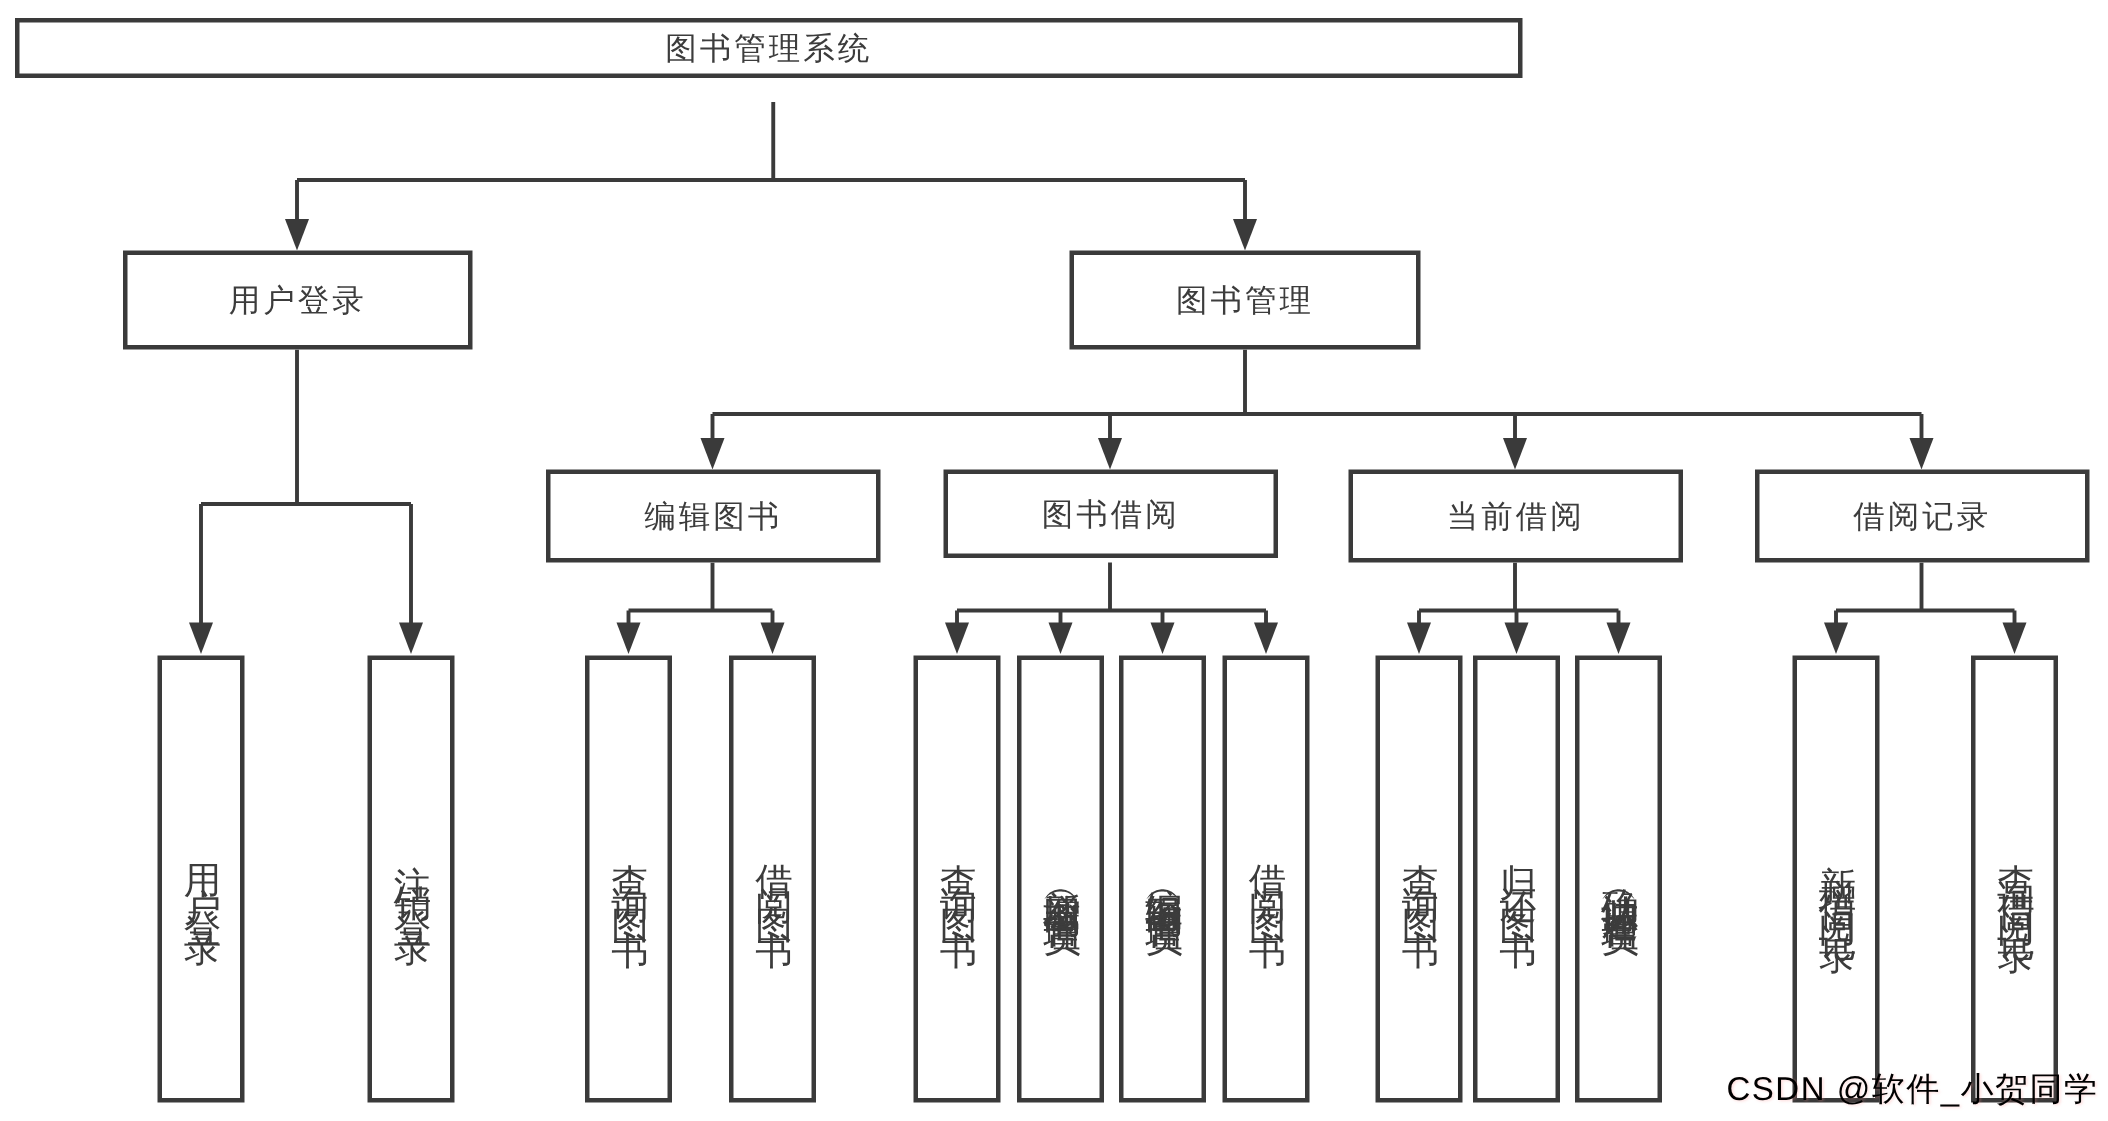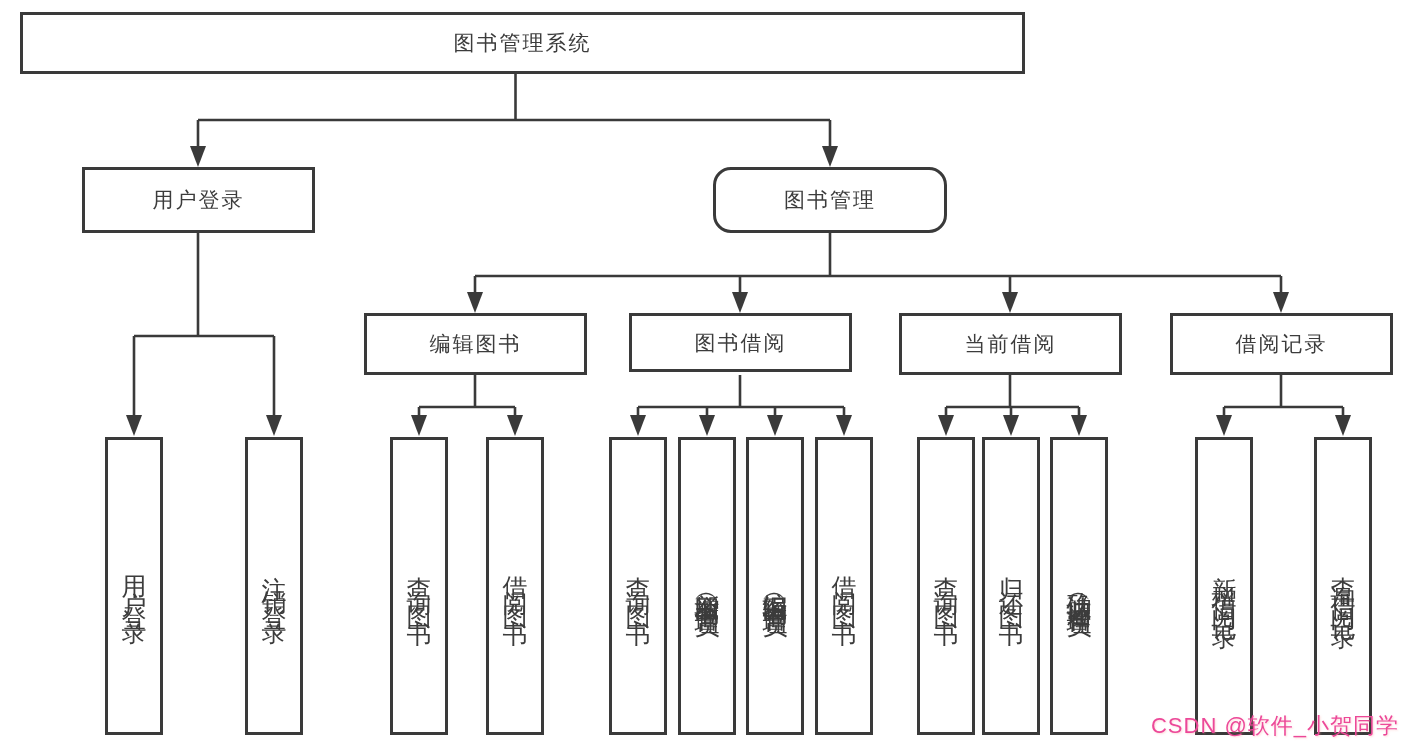--- a/index.html
+++ b/index.html
@@ -56,21 +56,21 @@
     white-space: nowrap;
   }
   .len4 { letter-spacing: 15px; }
   .len6 { letter-spacing: 10px; }
   .len9 { letter-spacing: 3px; }
   .watermark {
     position: absolute;
     right: 6px;
     bottom: 6px;
     font-size: 22px;
-    color: #ec4899;
+    color: #000000;
     letter-spacing: 1px;
     text-shadow: 1px 1px 2px rgba(252, 150, 150, 0.35);
     white-space: nowrap;
   }
   .cline { stroke: #3a3a3a; stroke-width: 2.6; fill: none; }
   .ctri  { fill: #3a3a3a; stroke: none; }
 </style>
 </head>
 <body>
 
@@ -131,24 +131,24 @@
     <polygon class="ctri" points="1071,415 1087,415 1079,436"></polygon>
 
     <path class="cline" d="M1281,375 V407"></path>
     <path class="cline" d="M1224,407 H1343"></path>
     <path class="cline" d="M1224,407 V416"></path>
     <polygon class="ctri" points="1216,415 1232,415 1224,436"></polygon>
     <path class="cline" d="M1343,407 V416"></path>
     <polygon class="ctri" points="1335,415 1351,415 1343,436"></polygon>
   </svg>
 
-  <div class="box" style="left:20px; top:12px; width:1005px; height:62px;">图书管理系统</div>
+  <div class="box" style="left:10px; top:12px; width:1005px; height:40px;">图书管理系统</div>
 
   <div class="box" style="left:82px; top:167px; width:233px; height:66px;">用户登录</div>
-  <div class="box" style="left:713px; top:167px; width:234px; height:66px;border-radius:18px;">图书管理</div>
+  <div class="box" style="left:713px; top:167px; width:234px; height:66px;">图书管理</div>
 
   <div class="box" style="left:364px; top:313px; width:223px; height:62px;">编辑图书</div>
   <div class="box" style="left:629px; top:313px; width:223px; height:59px;">图书借阅</div>
   <div class="box" style="left:899px; top:313px; width:223px; height:62px;">当前借阅</div>
   <div class="box" style="left:1170px; top:313px; width:223px; height:62px;">借阅记录</div>
 
   <div class="vbox" style="left:105px;">
     <span class="vtext len4">用户登录</span>
   </div>
   <div class="vbox" style="left:245px;">

